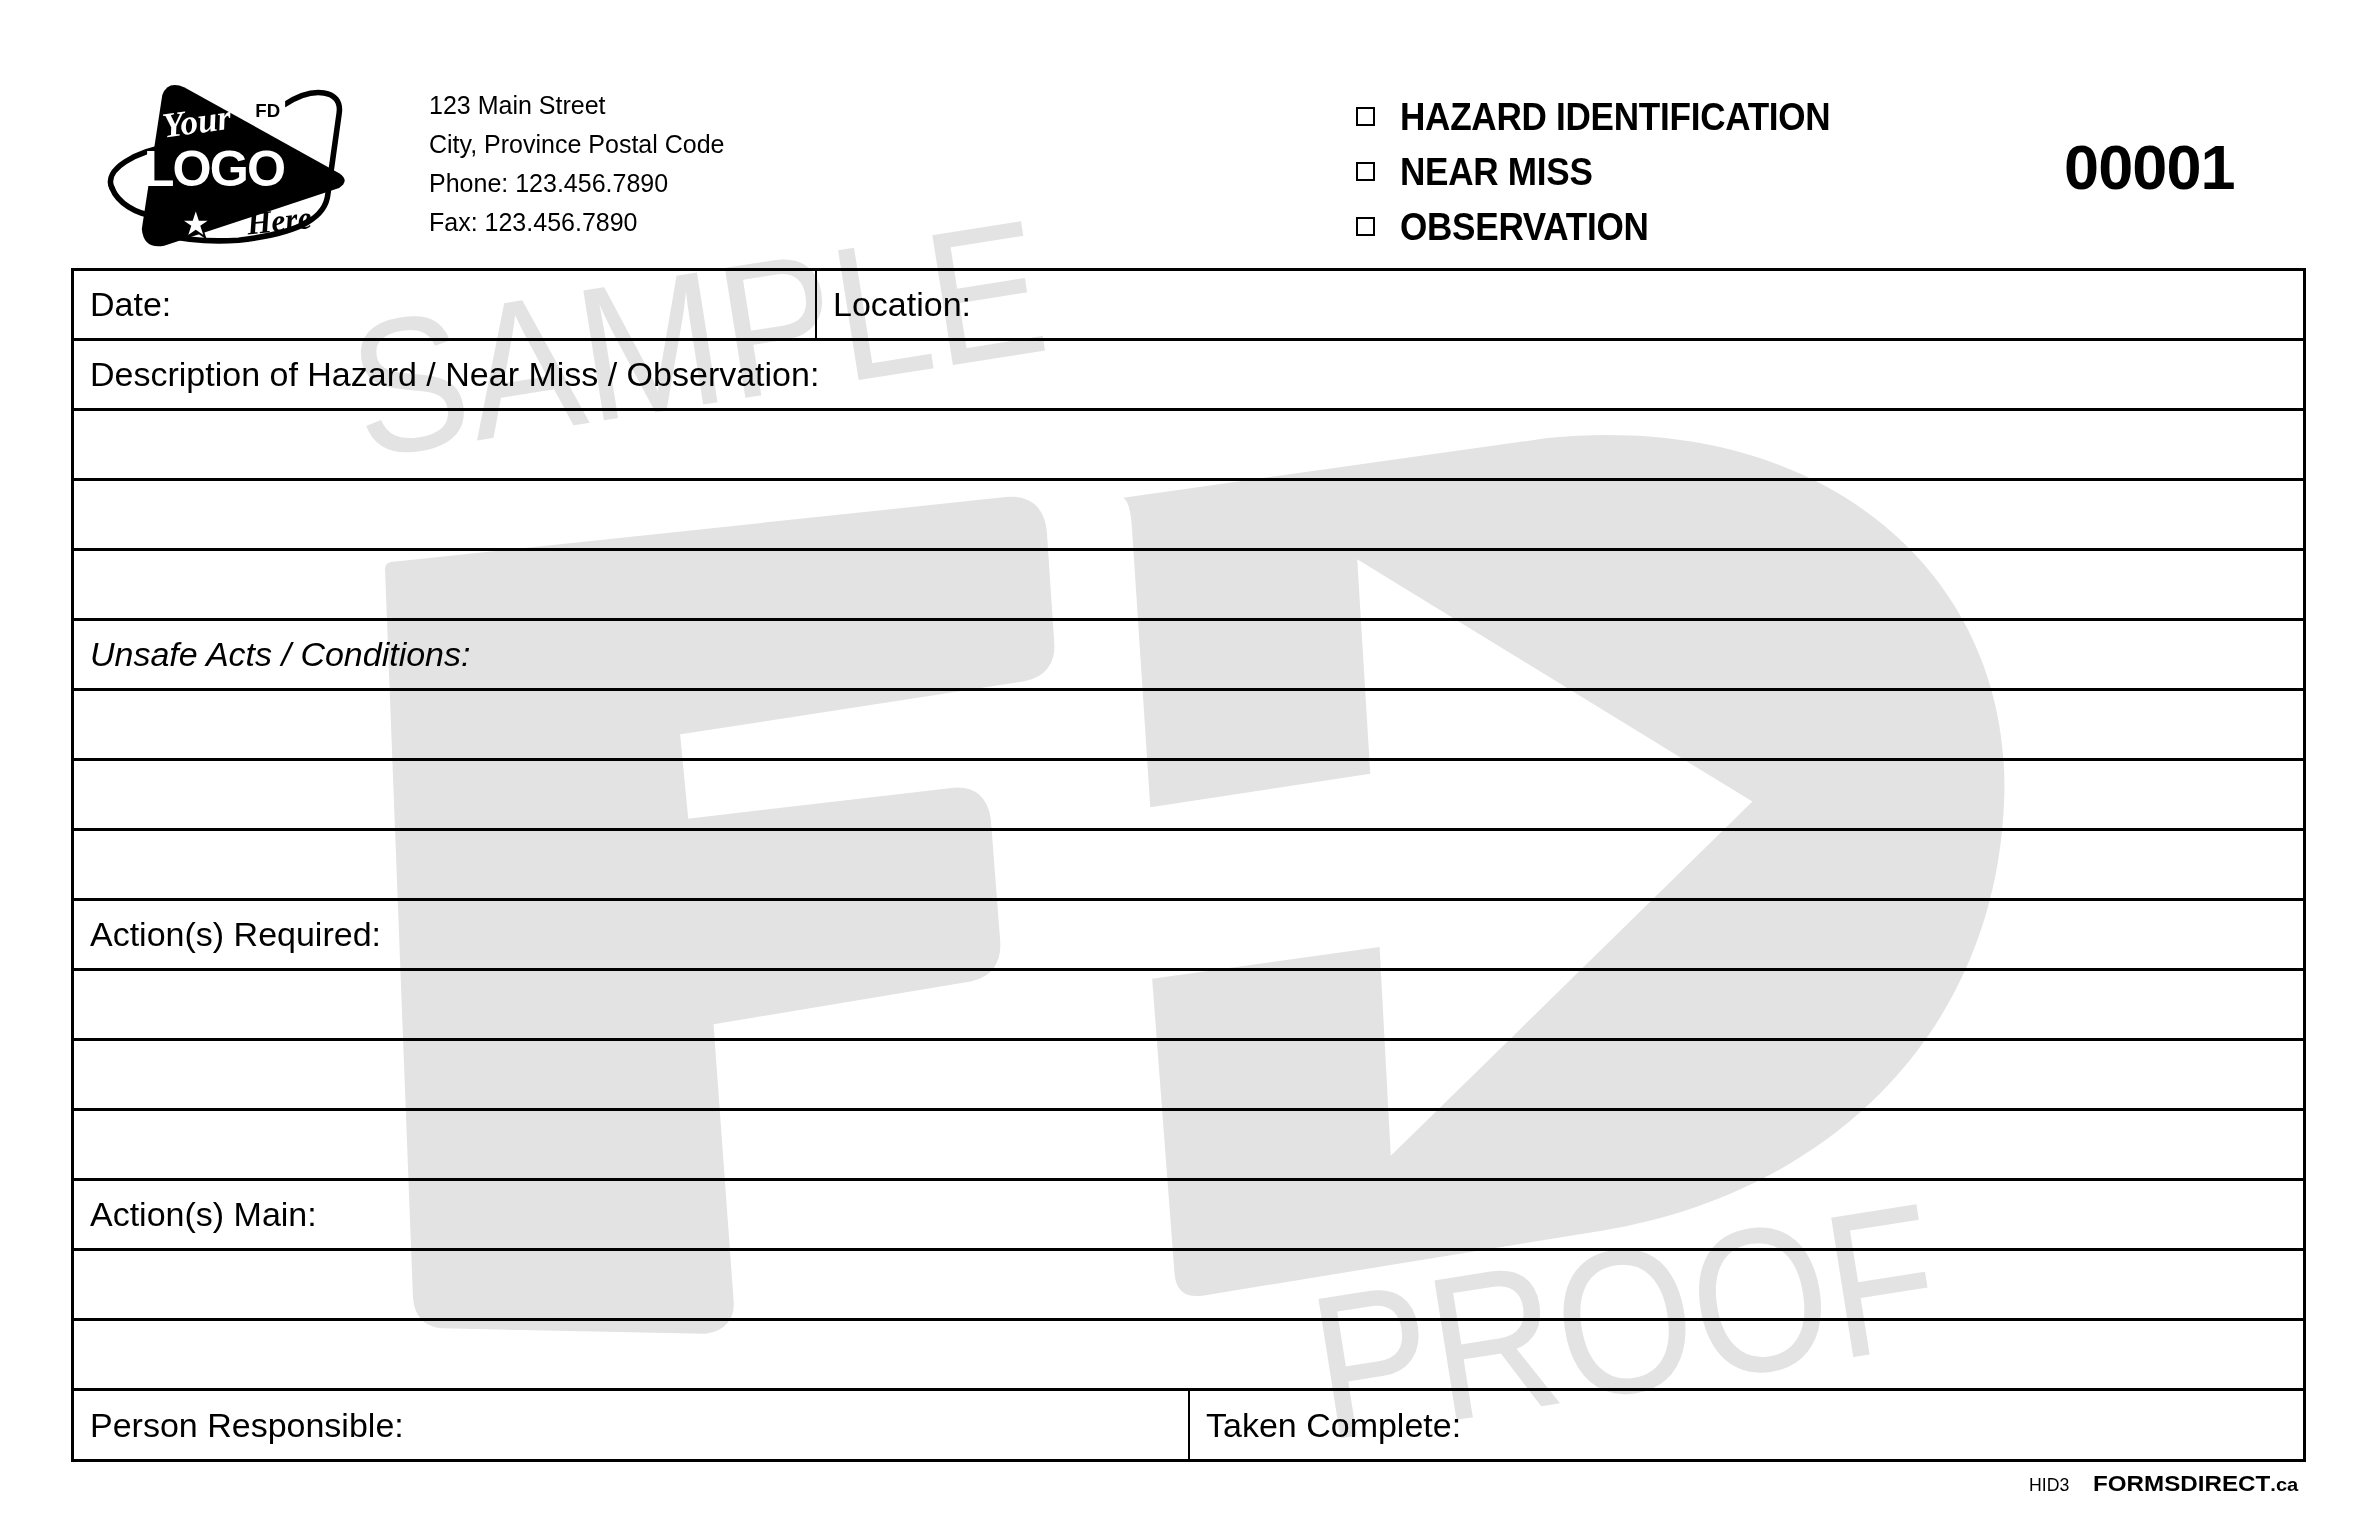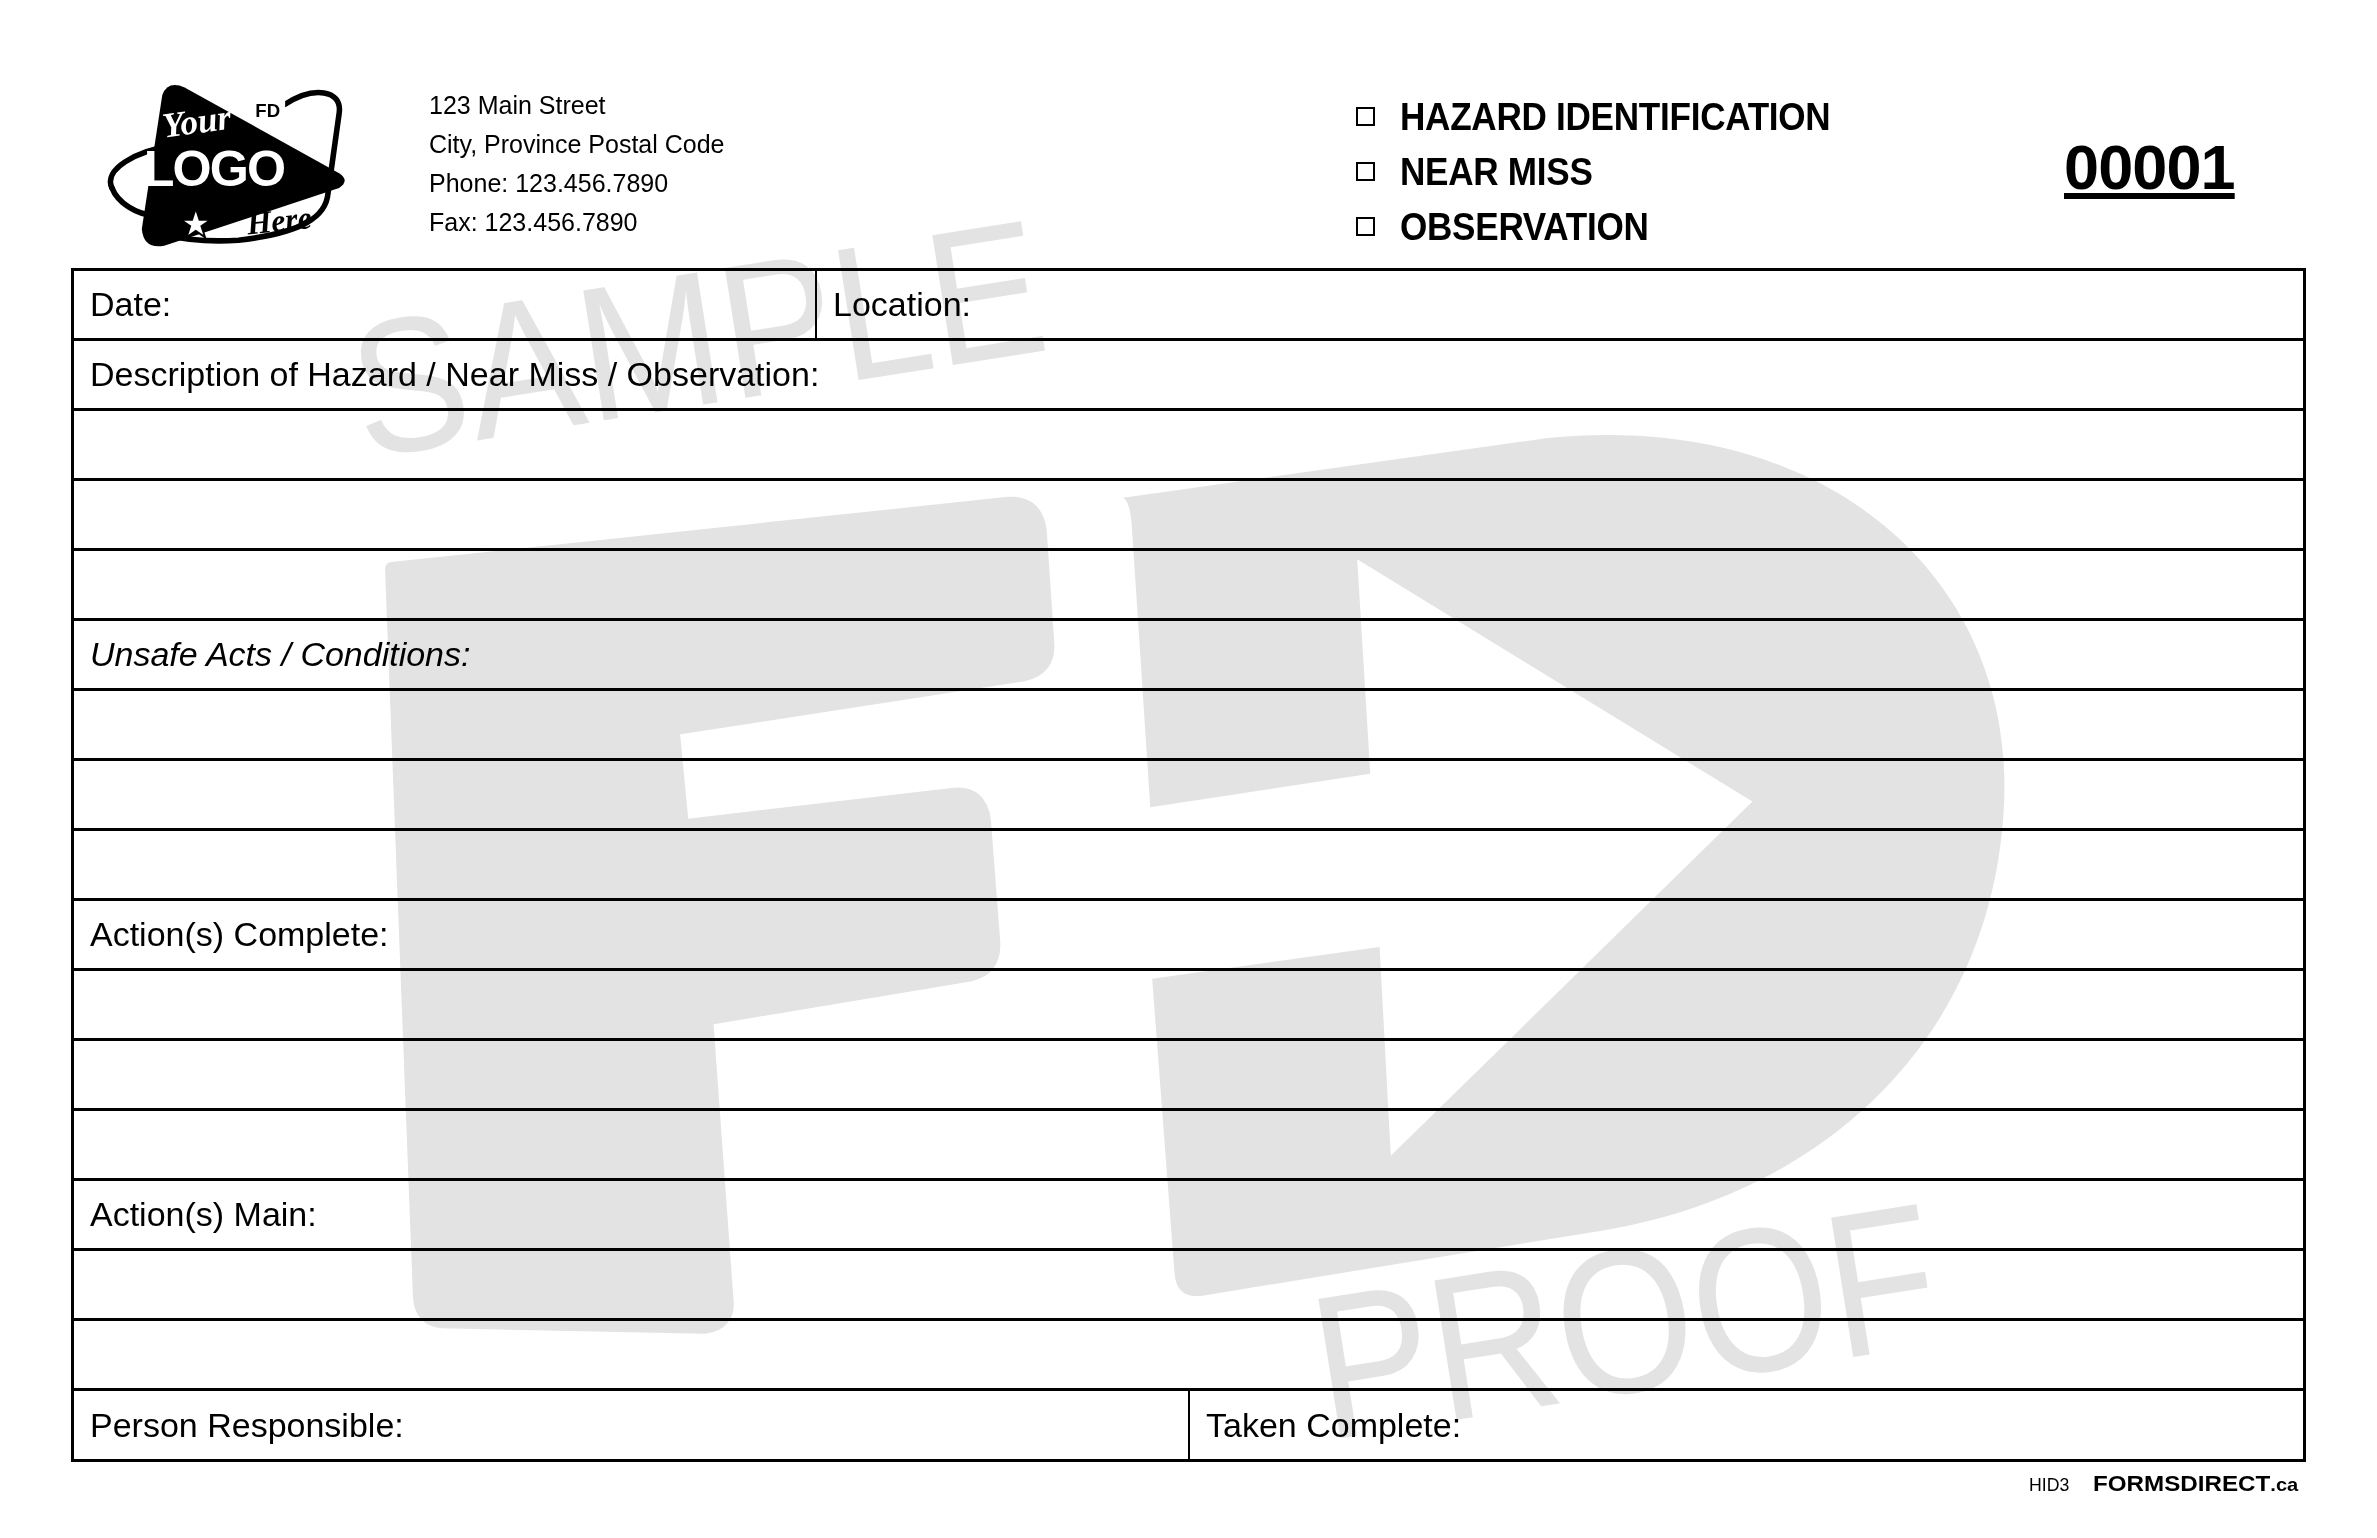--- a/index.html
+++ b/index.html
@@ -16,21 +16,21 @@
   
   .logo { position: absolute; left: 99px; top: 76px; width: 255px; height: 172px; z-index: 2; }
   .address { position: absolute; left: 429px; top: 86px; z-index: 2; font-size: 25px; line-height: 39px; }
   .address div { white-space: nowrap; }
 
   .report-types { position: absolute; left: 1356px; top: 89px; z-index: 2; }
   .report-type { display: flex; align-items: center; height: 55px; }
   .checkbox { width: 18.6px; height: 18.6px; border: 2.8px solid #000; box-sizing: border-box; margin-right: 25px; background: #fff; }
   .report-type-label { font-weight: bold; font-size: 39px; white-space: nowrap; transform: scaleX(0.9); transform-origin: left center; letter-spacing: -0.3px; }
 
-  .form-number { position: absolute; left: 2064px; top: 131px; z-index: 2; font-weight: bold; font-size: 63px; letter-spacing: -0.9px; text-decoration: underline; }
+  .form-number { position: absolute; left: 2064px; top: 131px; z-index: 2; font-weight: bold; font-size: 63px; letter-spacing: -0.9px; }
 
   
   .form { position: absolute; left: 71px; top: 268px; width: 2235px; z-index: 1;
           border-left: 3.7px solid #000; border-right: 3.7px solid #000; box-sizing: border-box; }
   .row { height: 70px; border-top: 3.7px solid #000; box-sizing: border-box; display: flex; position: relative; }
   .row:last-child { border-bottom: 3.7px solid #000; height: 74px; }
   .cell { height: 100%; box-sizing: border-box; display: flex; align-items: center; padding-left: 16px; }
   .cell + .cell { border-left: 2.8px solid #000; }
   .label { font-size: 34px; white-space: nowrap; }
 
@@ -123,21 +123,21 @@
     <div class="cell" style="flex:1;font-style:italic;">
       <span class="label">Unsafe Acts / Conditions:</span>
     </div>
   </div>
   <div class="row"></div>
   <div class="row"></div>
   <div class="row"></div>
 
   <div class="row">
     <div class="cell" style="flex:1;">
-      <span class="label">Action(s) Complete:</span>
+      <span class="label">Action(s) Required:</span>
     </div>
   </div>
   <div class="row"></div>
   <div class="row"></div>
   <div class="row"></div>
 
   <div class="row">
     <div class="cell" style="flex:1;">
       <span class="label">Action(s) Main:</span>
     </div>

